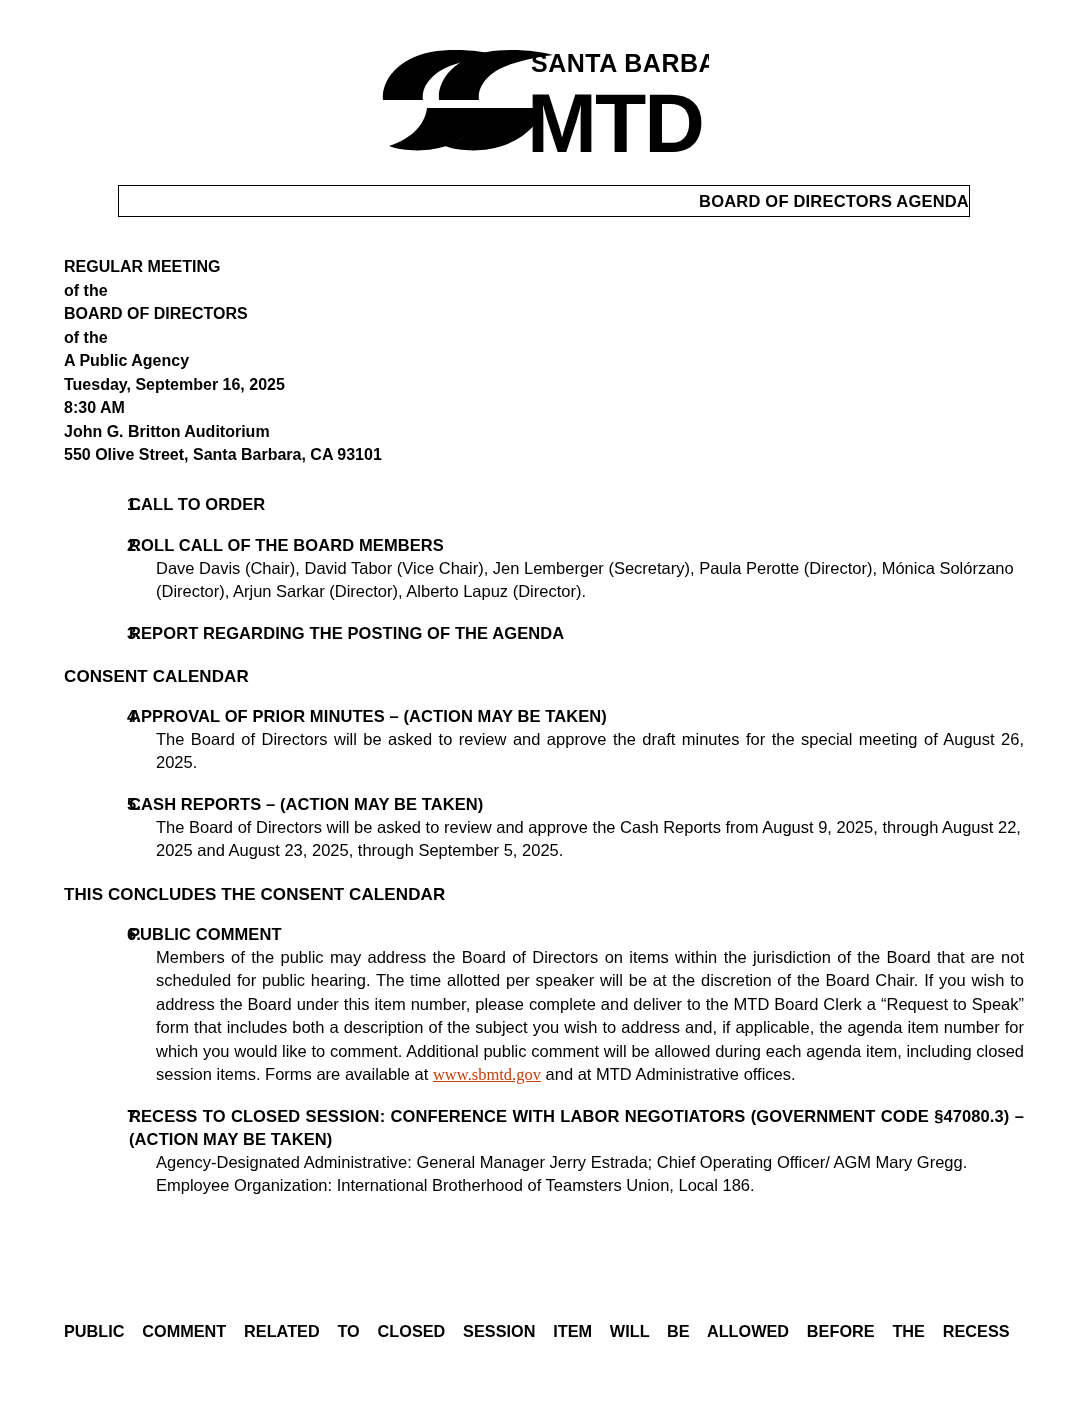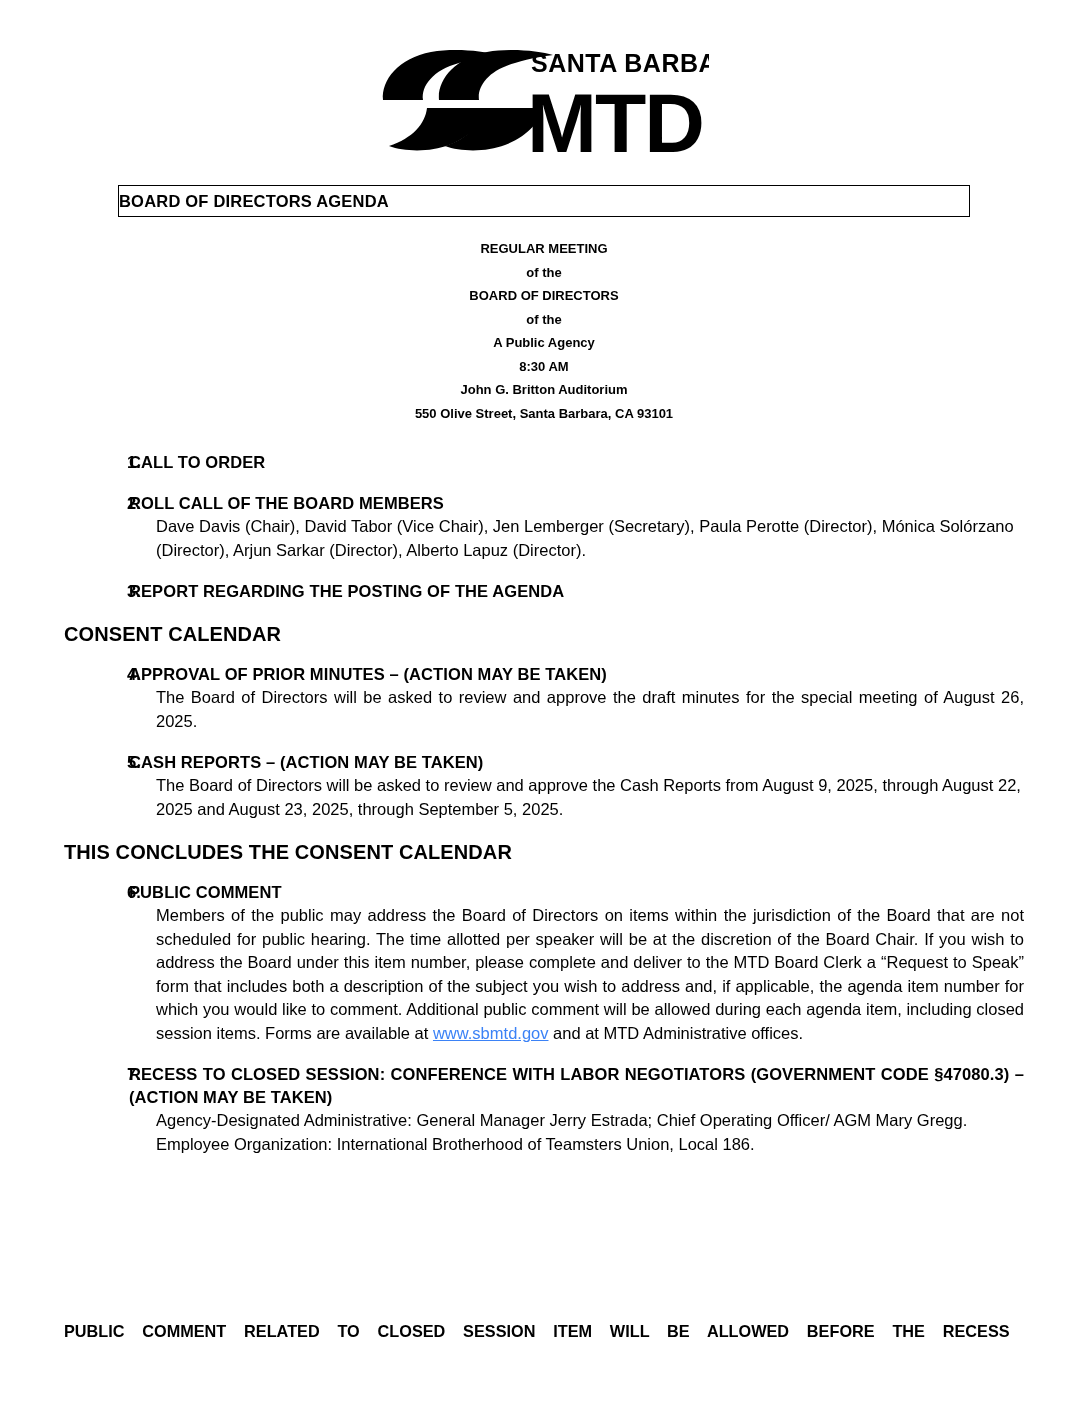--- a/index.html
+++ b/index.html
@@ -35,31 +35,30 @@
   .logo-svg {
     display: block;
   }
 
   
   .agenda-bar {
     margin: 18px 54px 0 54px;
     border: 1.5px solid #000;
     height: 30px;
     line-height: 30px;
-    text-align: left;
+    text-align: right;
     font-size: 16.5px;
     font-weight: bold;
     letter-spacing: 0.2px;
   }
 
   
   .meeting-head {
-    margin-top: 20px;
-    text-align: center;
-    font-size: 13px;
+    margin-top: 38px;
+    font-size: 16px;
     line-height: 23.5px;
   }
   .meeting-head .b { font-weight: bold; }
   .meeting-head .n { font-weight: bold; }
 
   
   .items {
     margin-top: 26px;
   }
   .item {
@@ -96,21 +95,21 @@
     line-height: 23.5px;
     margin-left: 27px;
   }
   .item-text.justify {
     text-align: justify;
     text-align-last: left;
   }
 
   
   .section-head {
-    font-size: 20px;
+    font-size: 17px;
     font-weight: bold;
     line-height: 23px;
     margin-bottom: 17px;
     letter-spacing: 0.1px;
   }
 
   .footer-note {
     position: absolute;
     left: 64px;
     right: 64px;
@@ -119,22 +118,23 @@
     font-weight: bold;
     text-align: justify;
     text-align-last: justify;
     line-height: 22px;
     white-space: nowrap;
     transform: scaleX(0.985);
     transform-origin: left center;
   }
 
   .link {
-    color: #3b82f6;
+    color: #c2410c;
     text-decoration: underline;
+    font-family: Liberation Serif, serif;
   }
 </style>
 </head>
 <body>
 
 <div class="page">
 
   <div class="logo-block">
     <svg class="logo-svg" width="330" height="125" viewBox="0 0 330 125">
 
@@ -152,20 +152,21 @@
   </div>
 
   <div class="agenda-bar">BOARD OF DIRECTORS AGENDA</div>
 
   <div class="meeting-head">
     <div class="b">REGULAR MEETING</div>
     <div class="n">of the</div>
     <div class="b">BOARD OF DIRECTORS</div>
     <div class="n">of the</div>
     <div class="n">A Public Agency</div>
+    <div class="b">Tuesday, September 16, 2025</div>
     <div class="b">8:30 AM</div>
     <div class="b">John G. Britton Auditorium</div>
     <div class="n">550 Olive Street, Santa Barbara, CA 93101</div>
   </div>
 
   <div class="items">
 
     <div class="item" style="margin-bottom:18px;">
       <div class="item-num">1.</div>
       <div class="item-body">

